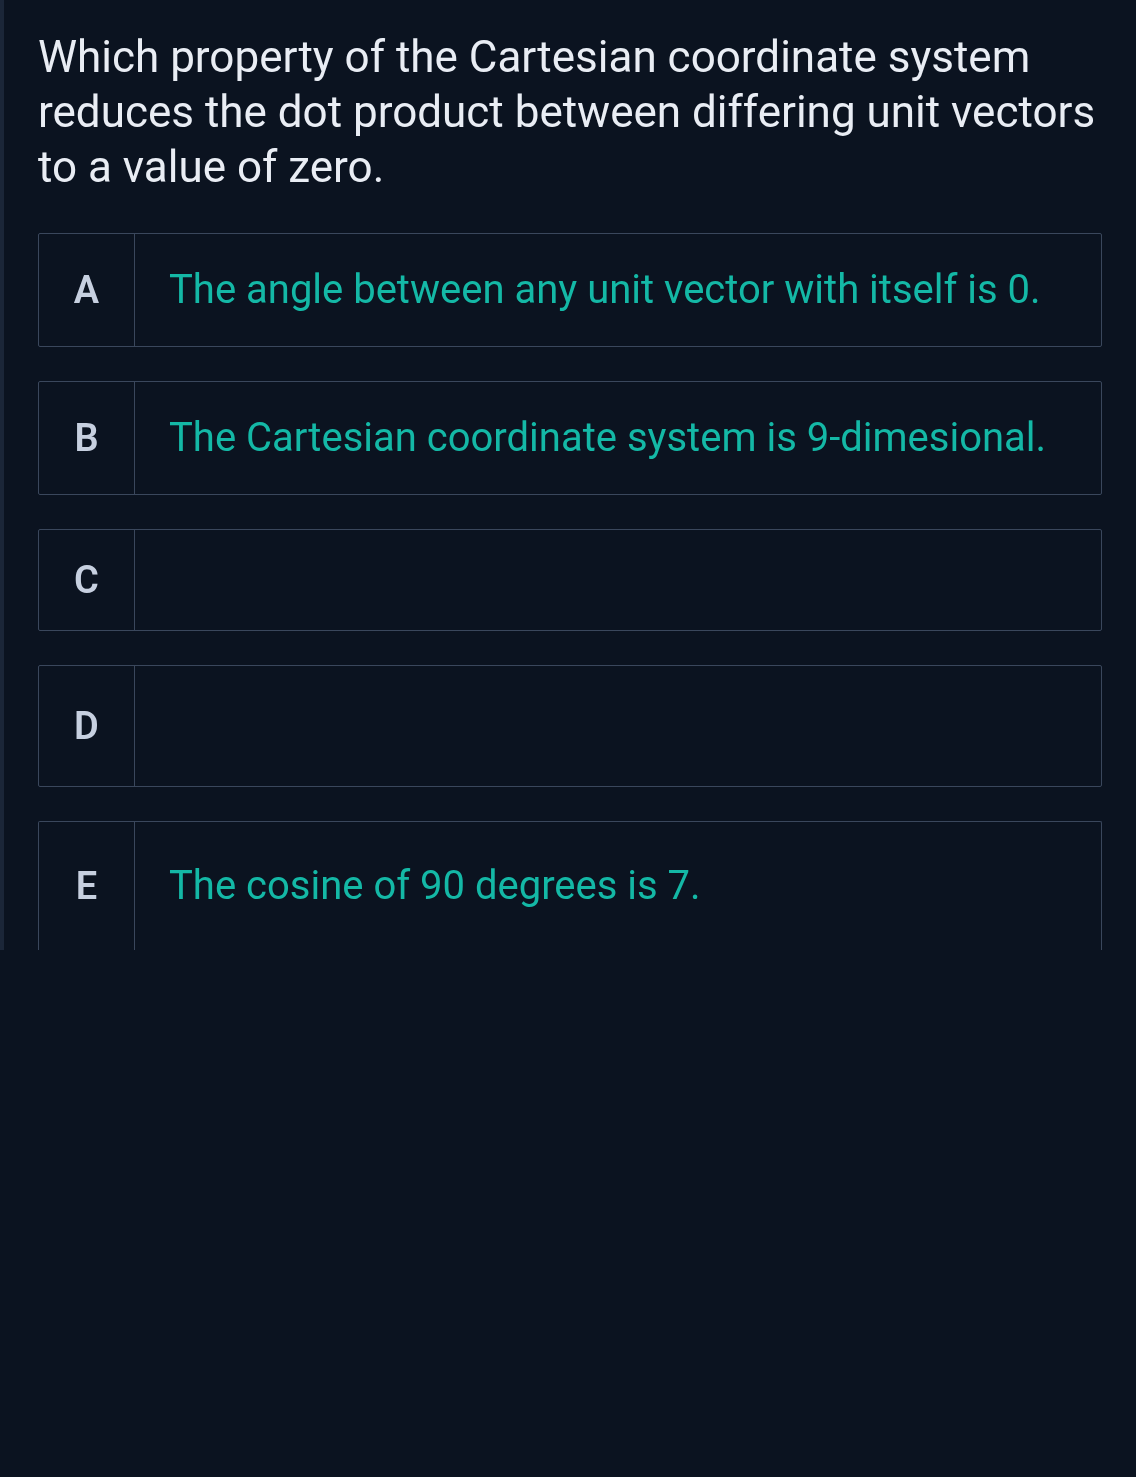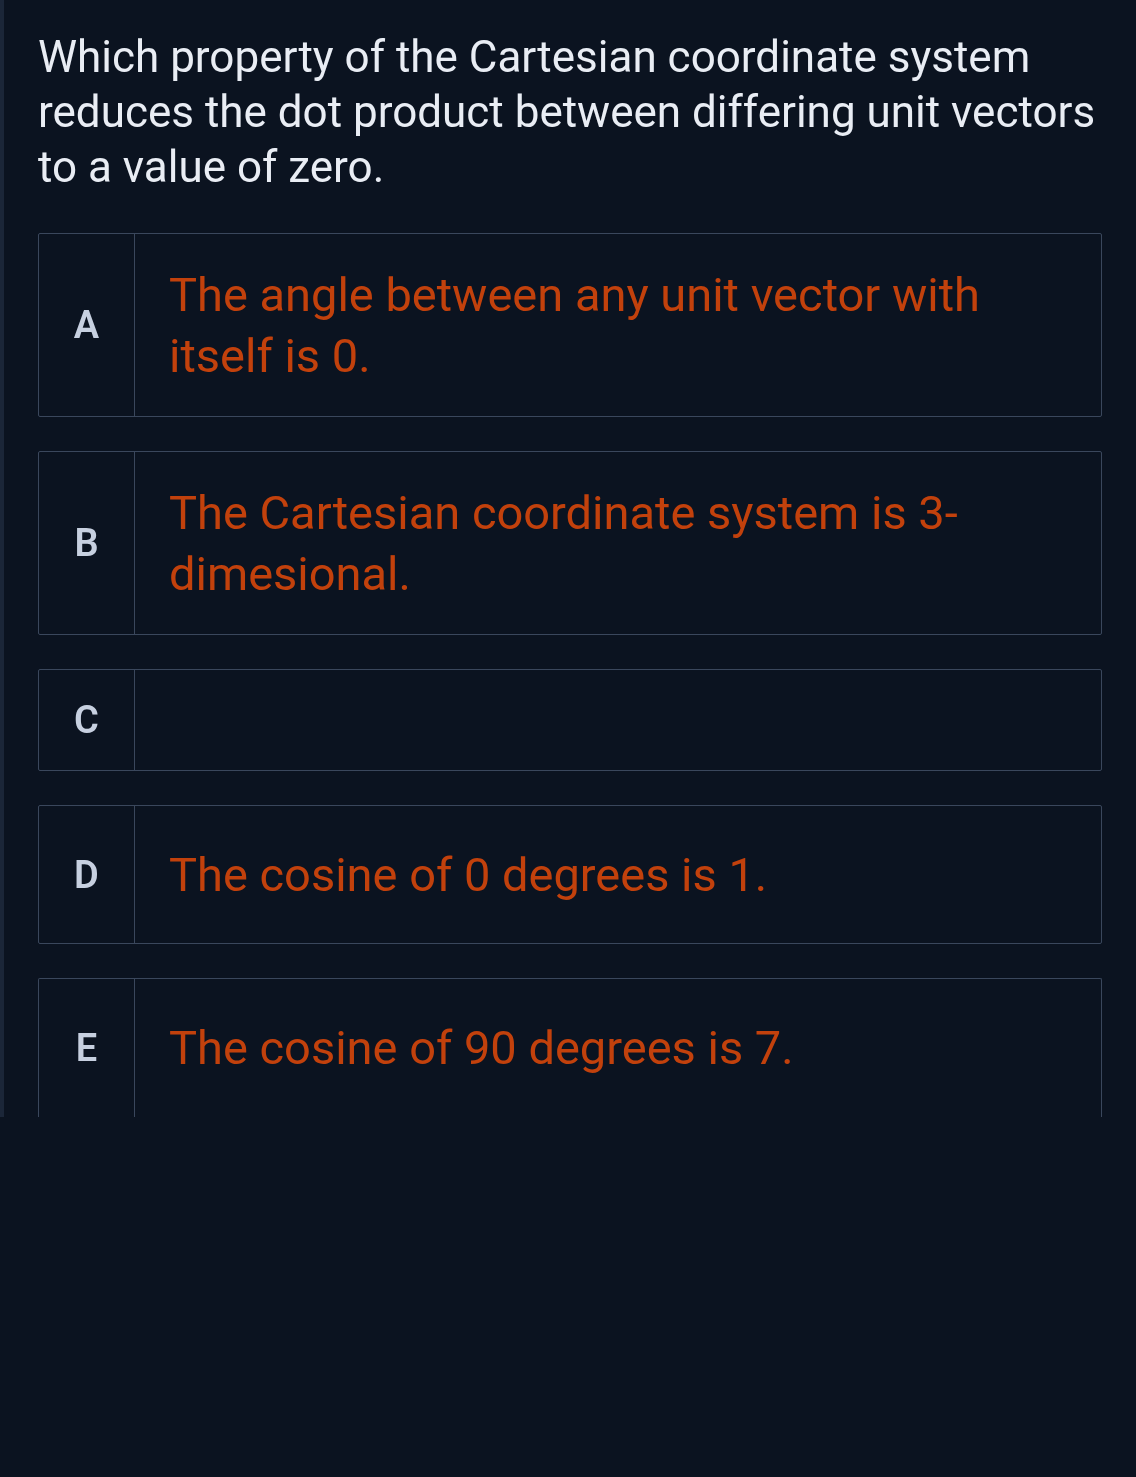--- a/index.html
+++ b/index.html
@@ -45,23 +45,23 @@
     justify-content: center;
     font-size: 38px;
     font-weight: 600;
     color: #c7d0e0;
     border-right: 1px solid #3a475c;
     padding: 28px 0;
   }
   .option-text {
     flex: 1;
     padding: 30px 34px;
-    font-size: 47px;
+    font-size: 40px;
     line-height: 1.3;
-    color: #c2410c;
+    color: #14b8a6;
     font-weight: 400;
     display: flex;
     align-items: center;
   }
   .option-d .option-letter,
   .option-d .option-text,
   .option-e .option-letter,
   .option-e .option-text {
     padding-top: 38px;
     padding-bottom: 38px;
@@ -82,30 +82,29 @@
 
   <div class="options">
 
     <div class="option">
       <div class="option-letter">A</div>
       <div class="option-text">The angle between any unit vector with itself is 0.</div>
     </div>
 
     <div class="option">
       <div class="option-letter">B</div>
-      <div class="option-text">The Cartesian coordinate system is 3-dimesional.</div>
+      <div class="option-text">The Cartesian coordinate system is 9-dimesional.</div>
     </div>
 
     <div class="option">
       <div class="option-letter">C</div>
     </div>
 
     <div class="option option-d">
       <div class="option-letter">D</div>
-      <div class="option-text">The cosine of 0 degrees is 1.</div>
     </div>
 
     <div class="option option-e">
       <div class="option-letter">E</div>
       <div class="option-text">The cosine of 90 degrees is 7.</div>
     </div>
 
   </div>
 </div>
 

